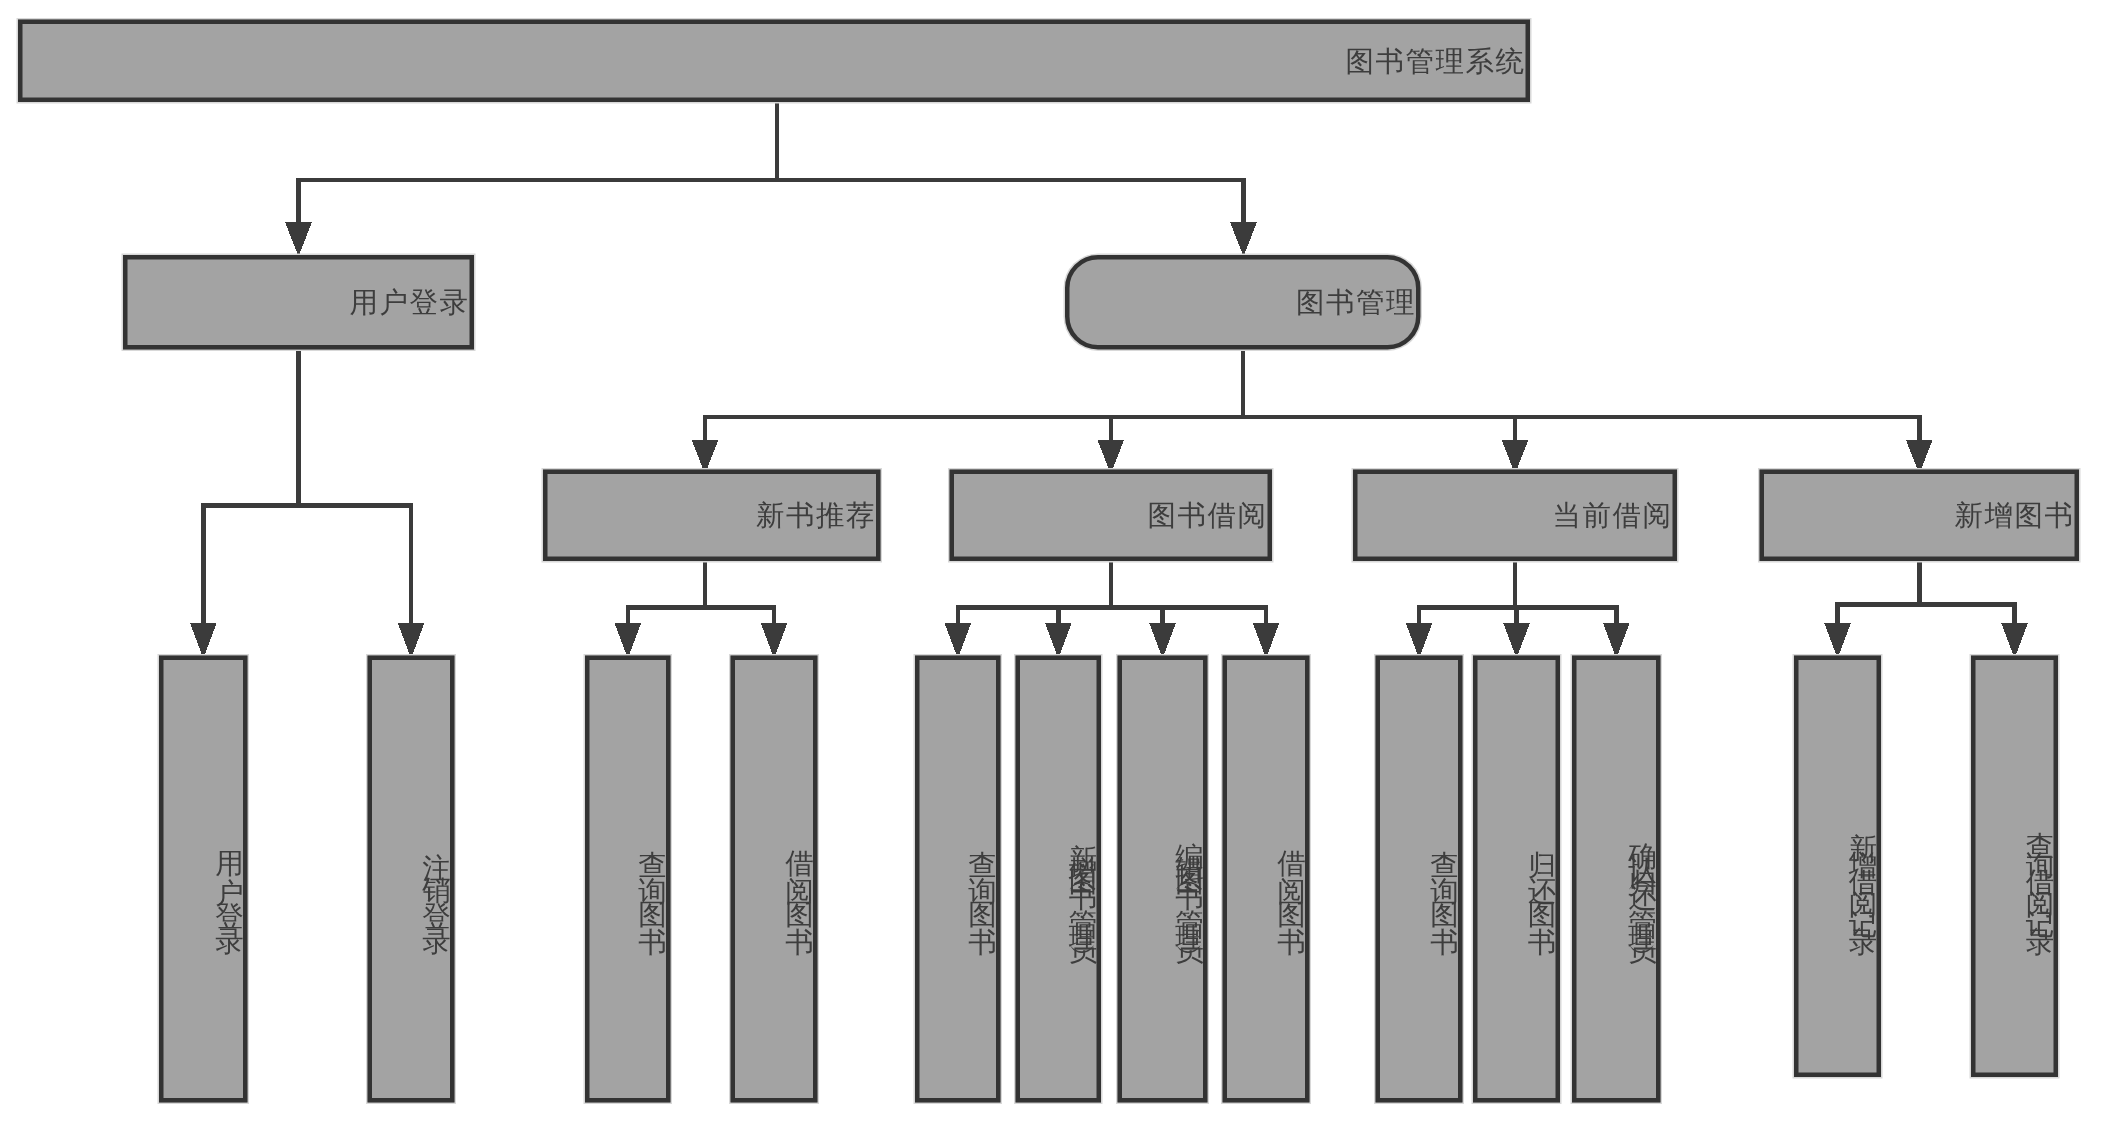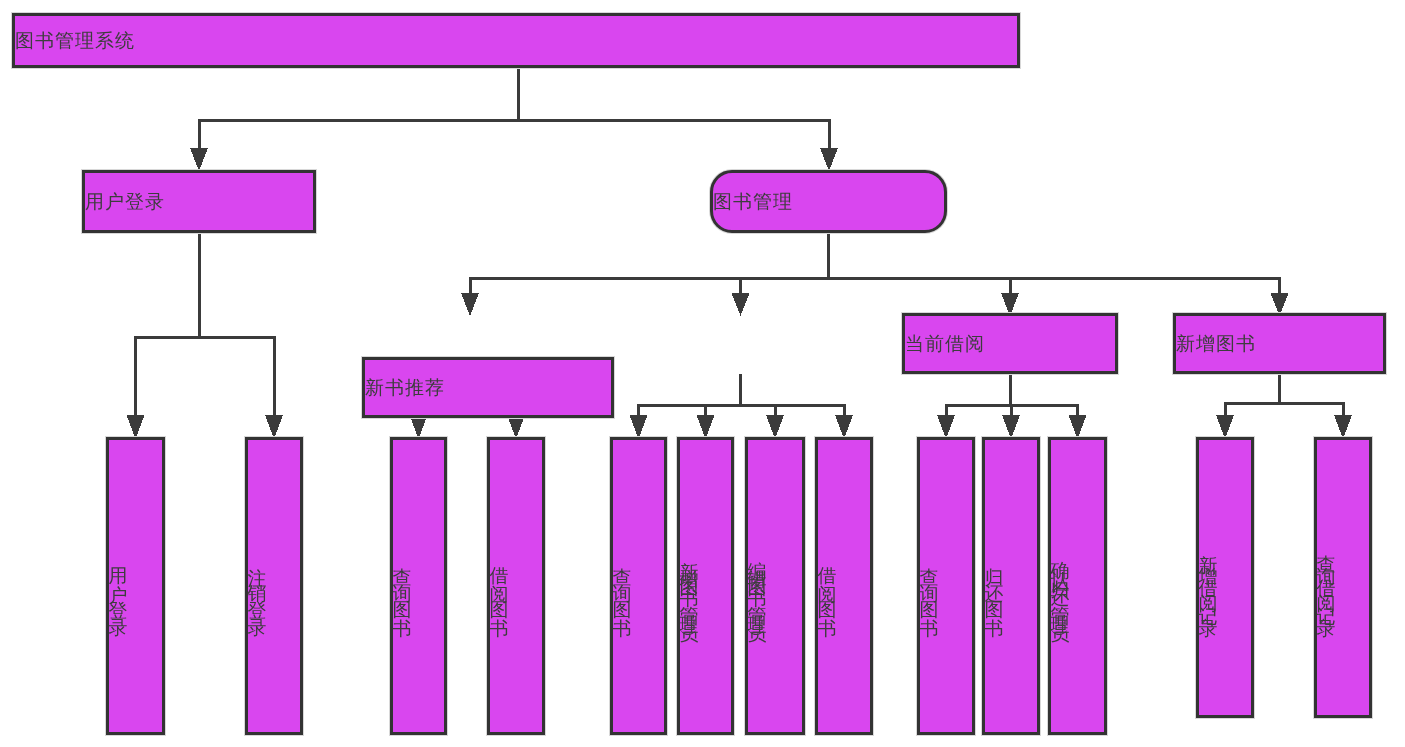--- a/index.html
+++ b/index.html
@@ -18,24 +18,24 @@
     left:0;top:0;
     width:1405px;height:747px;
     z-index:1;
   }
   .connectors line{stroke:#3b3b3b;stroke-width:3;}
   .connectors polygon{fill:#3b3b3b;}
   .box{
     position:absolute;
     box-sizing:border-box;
     border:3px solid #333333;
-    background:#d946ef;
+    background:#a3a3a3;
     display:flex;
     align-items:center;
-    justify-content:flex-start;
+    justify-content:flex-end;
     z-index:2;
     font-size:19px;
     letter-spacing:1px;
     box-shadow:0 0 0 1px #d8d8d8;
   }
   .vbox .vtext{
     writing-mode:vertical-rl;
     text-orientation:mixed;
     line-height:1;
     white-space:nowrap;
@@ -43,21 +43,21 @@
   .ls-wide .vtext{letter-spacing:17px;}
   .ls-mid  .vtext{letter-spacing:13px;}
   .ls-narrow .vtext{letter-spacing:9px;}
 
   
   .n-root{left:12px;top:13px;width:1008px;height:55px;}
   
   .n-user-login{left:82px;top:170px;width:234px;height:63px;}
   .n-book-mgmt{left:710px;top:170px;width:237px;height:63px;border-radius:22px;}
   
-  .n-recommend{left:362px;top:313px;width:252px;height:61px;margin-top:44px;}
+  .n-recommend{left:362px;top:313px;width:225px;height:61px;}
   .n-borrow{left:633px;top:313px;width:215px;height:61px;}
   .n-current{left:902px;top:313px;width:216px;height:61px;}
   .n-records{left:1173px;top:313px;width:213px;height:61px;}
   
   .n-a1{left:106px;top:437px;width:59px;height:298px;}
   .n-a2{left:245px;top:437px;width:58px;height:298px;}
   .n-b1{left:390px;top:437px;width:57px;height:298px;}
   .n-b2{left:487px;top:437px;width:58px;height:298px;}
   .n-c1{left:610px;top:437px;width:57px;height:298px;}
   .n-c2{left:677px;top:437px;width:57px;height:298px;}
@@ -168,20 +168,23 @@
   <div class="box n-user-login">
     <span>用户登录</span>
   </div>
   <div class="box n-book-mgmt">
     <span>图书管理</span>
   </div>
 
   <div class="box n-recommend">
     <span>新书推荐</span>
   </div>
+  <div class="box n-borrow">
+    <span>图书借阅</span>
+  </div>
   <div class="box n-current">
     <span>当前借阅</span>
   </div>
   <div class="box n-records">
     <span>新增图书</span>
   </div>
 
   <div class="box vbox ls-wide n-a1">
     <span class="vtext">用户登录</span>
   </div>

